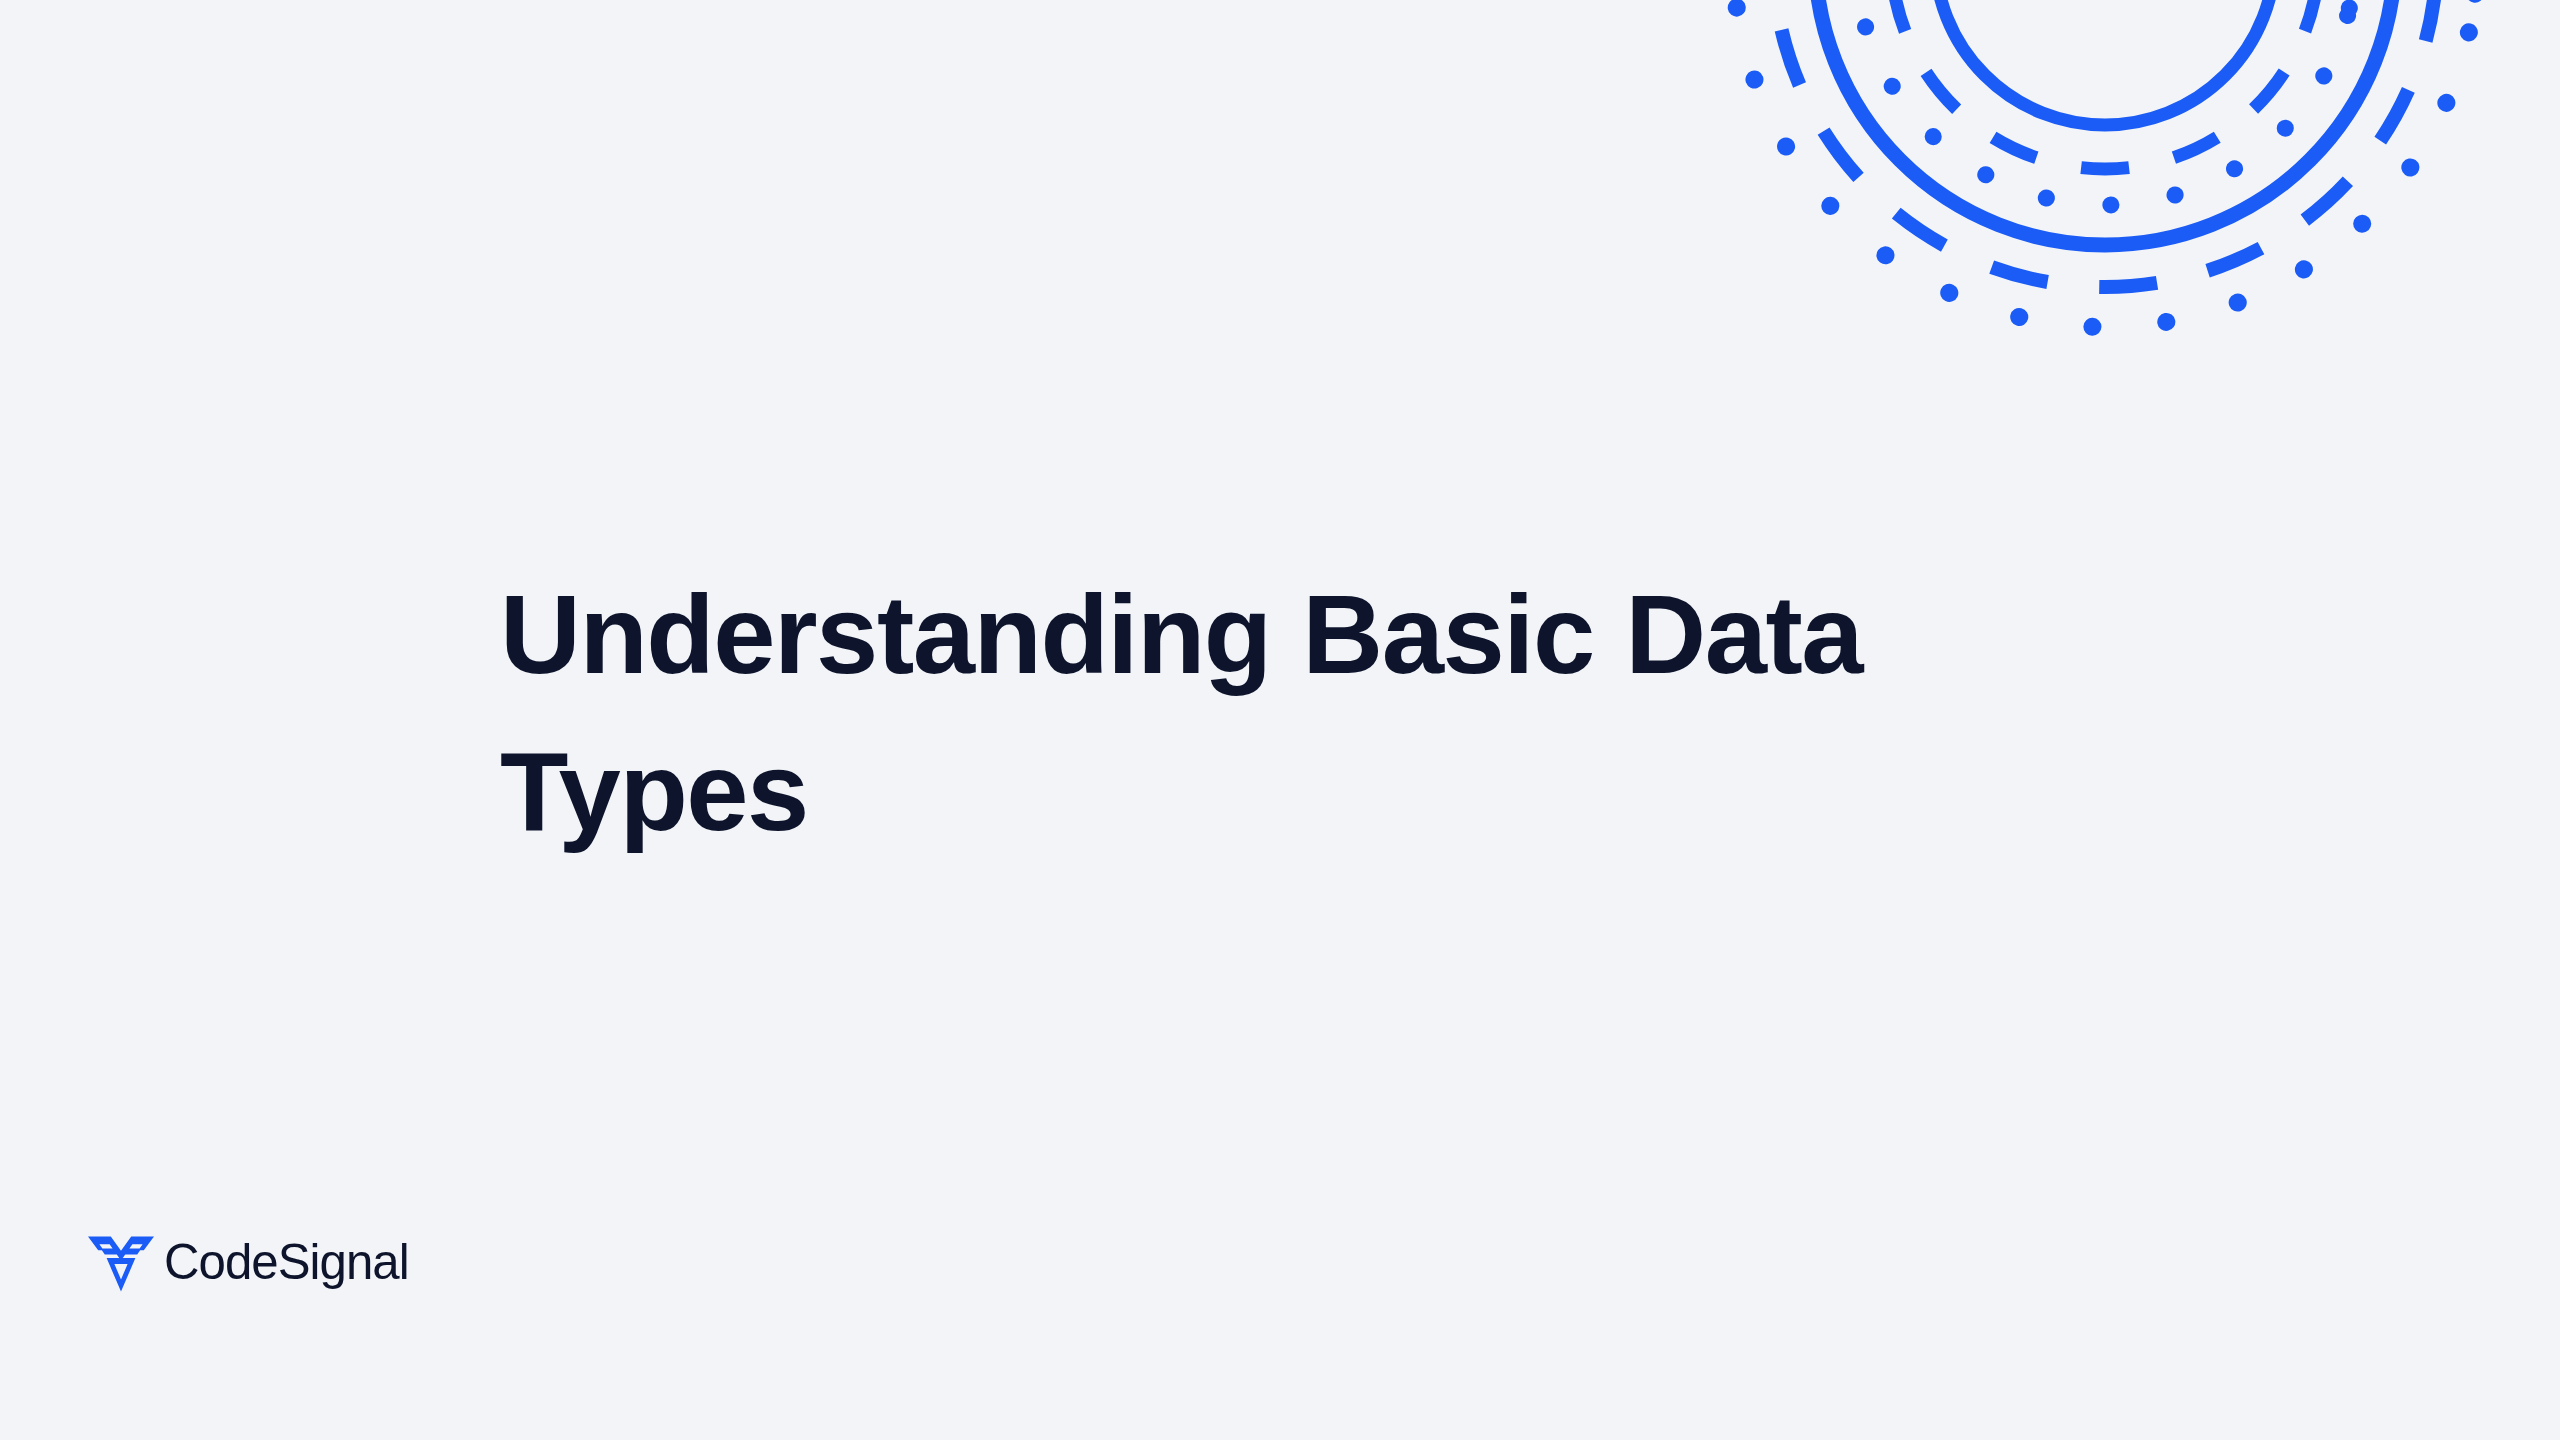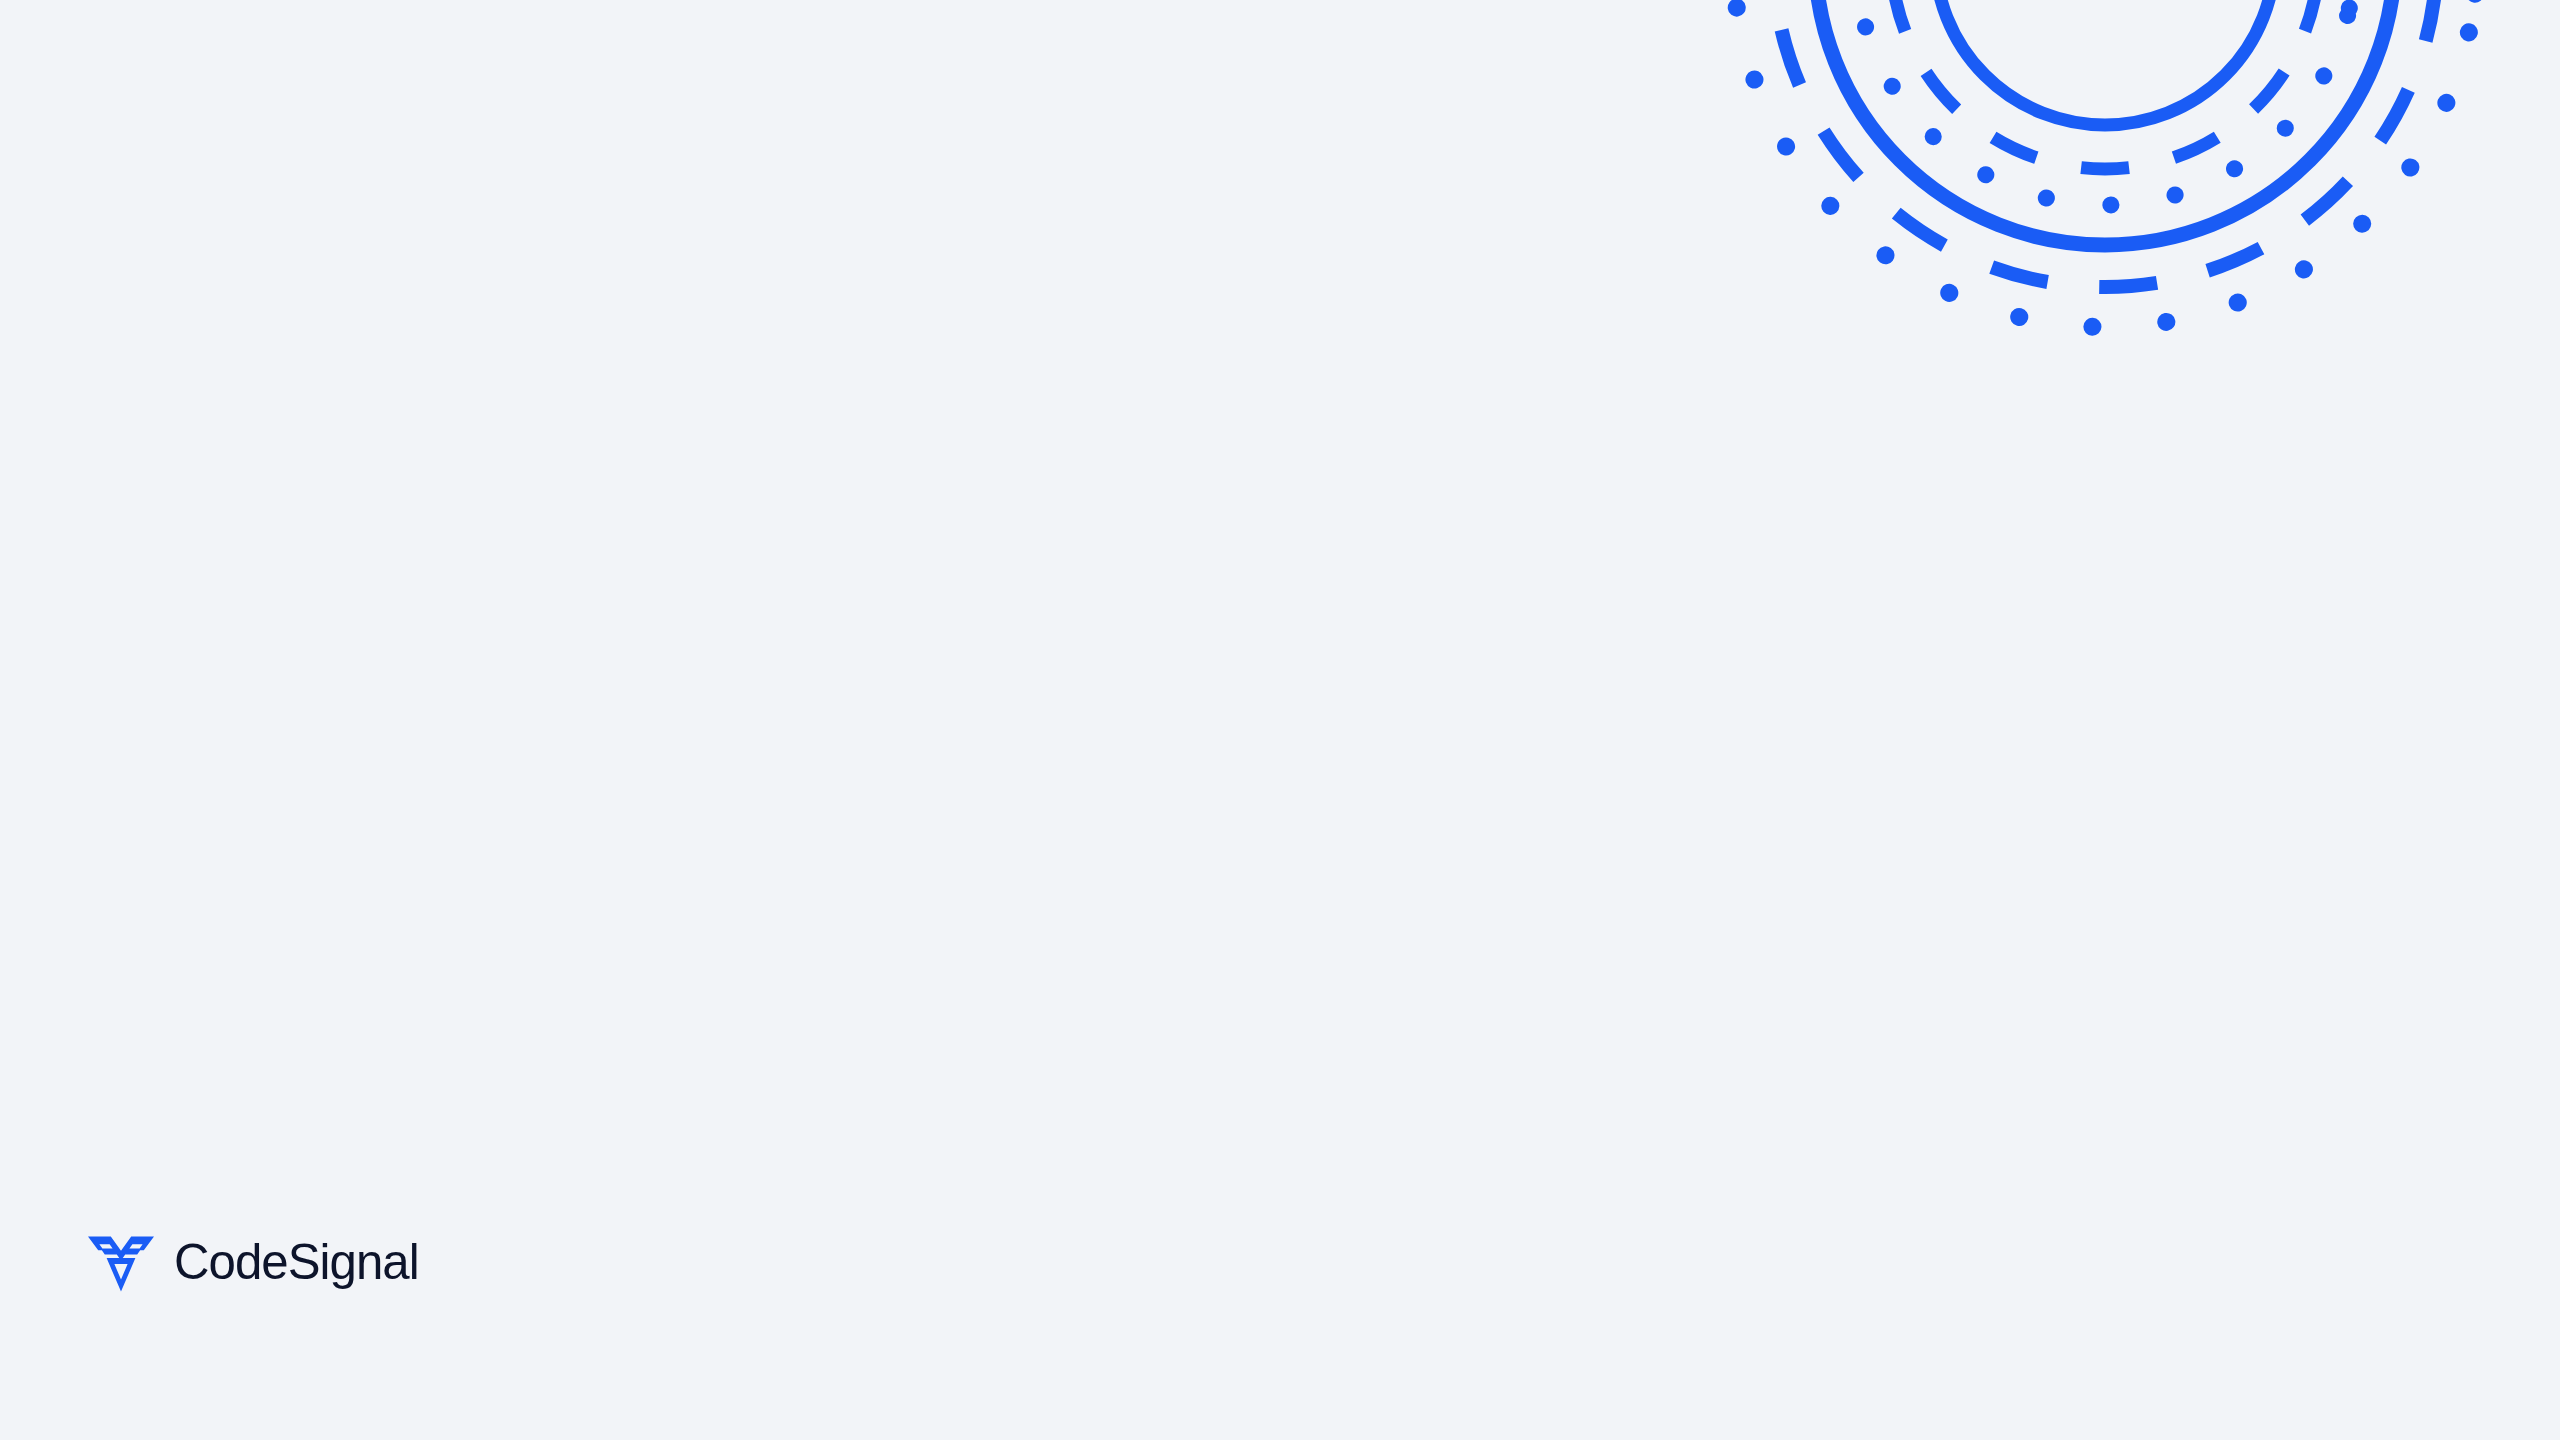--- a/index.html
+++ b/index.html
@@ -47,21 +47,21 @@
   }
 
   
   #logo {
     position:absolute;
     left:88px;
     top:1228px;
     height:72px;
     display:flex;
     align-items:center;
-    gap:20px;
+    gap:10px;
   }
   #logo-mark { display:block; width:66px; height:60px; flex:0 0 auto; }
   #logo-wordmark { display:block; height:52px; }
 </style>
 </head>
 <body>
 
 <div id="slide">
 
   <svg id="ring-decoration" viewBox="0 0 2560 1440" width="2560" height="1440" aria-hidden="true">
@@ -74,20 +74,23 @@
       <circle cx="2105" cy="-45" r="250" stroke-width="17" stroke-linecap="round" stroke-dasharray="0.1 65" transform="rotate(14 2105 -45)"></circle>
 
       <circle cx="2105" cy="-45" r="290" stroke-width="15"></circle>
 
       <circle cx="2105" cy="-45" r="332" stroke-width="14" stroke-dasharray="58 52" transform="rotate(5 2105 -45)"></circle>
 
       <circle cx="2105" cy="-45" r="372" stroke-width="18" stroke-linecap="round" stroke-dasharray="0.1 74" transform="rotate(12 2105 -45)"></circle>
     </g>
   </svg>
 
+  <div id="title-block">
+    <h1 id="slide-title">Understanding Basic Data Types</h1>
+  </div>
 
   <div id="logo">
 
     <svg id="logo-mark" viewBox="0 0 110 100" aria-hidden="true">
       <path fill="#1a5cf5" d="
         M0 4 L38 4 L55 28 L72 4 L110 4
         L93 27 L84 27 L91 17 L74 17 L69 24 L89 24 L82 34 L62 34 L55 44
         L48 34 L28 34 L21 24 L41 24 L36 17 L19 17 L26 27 L17 27 Z"></path>
       <path fill="#1a5cf5" d="
         M31 40 L79 40 L55 96 Z

